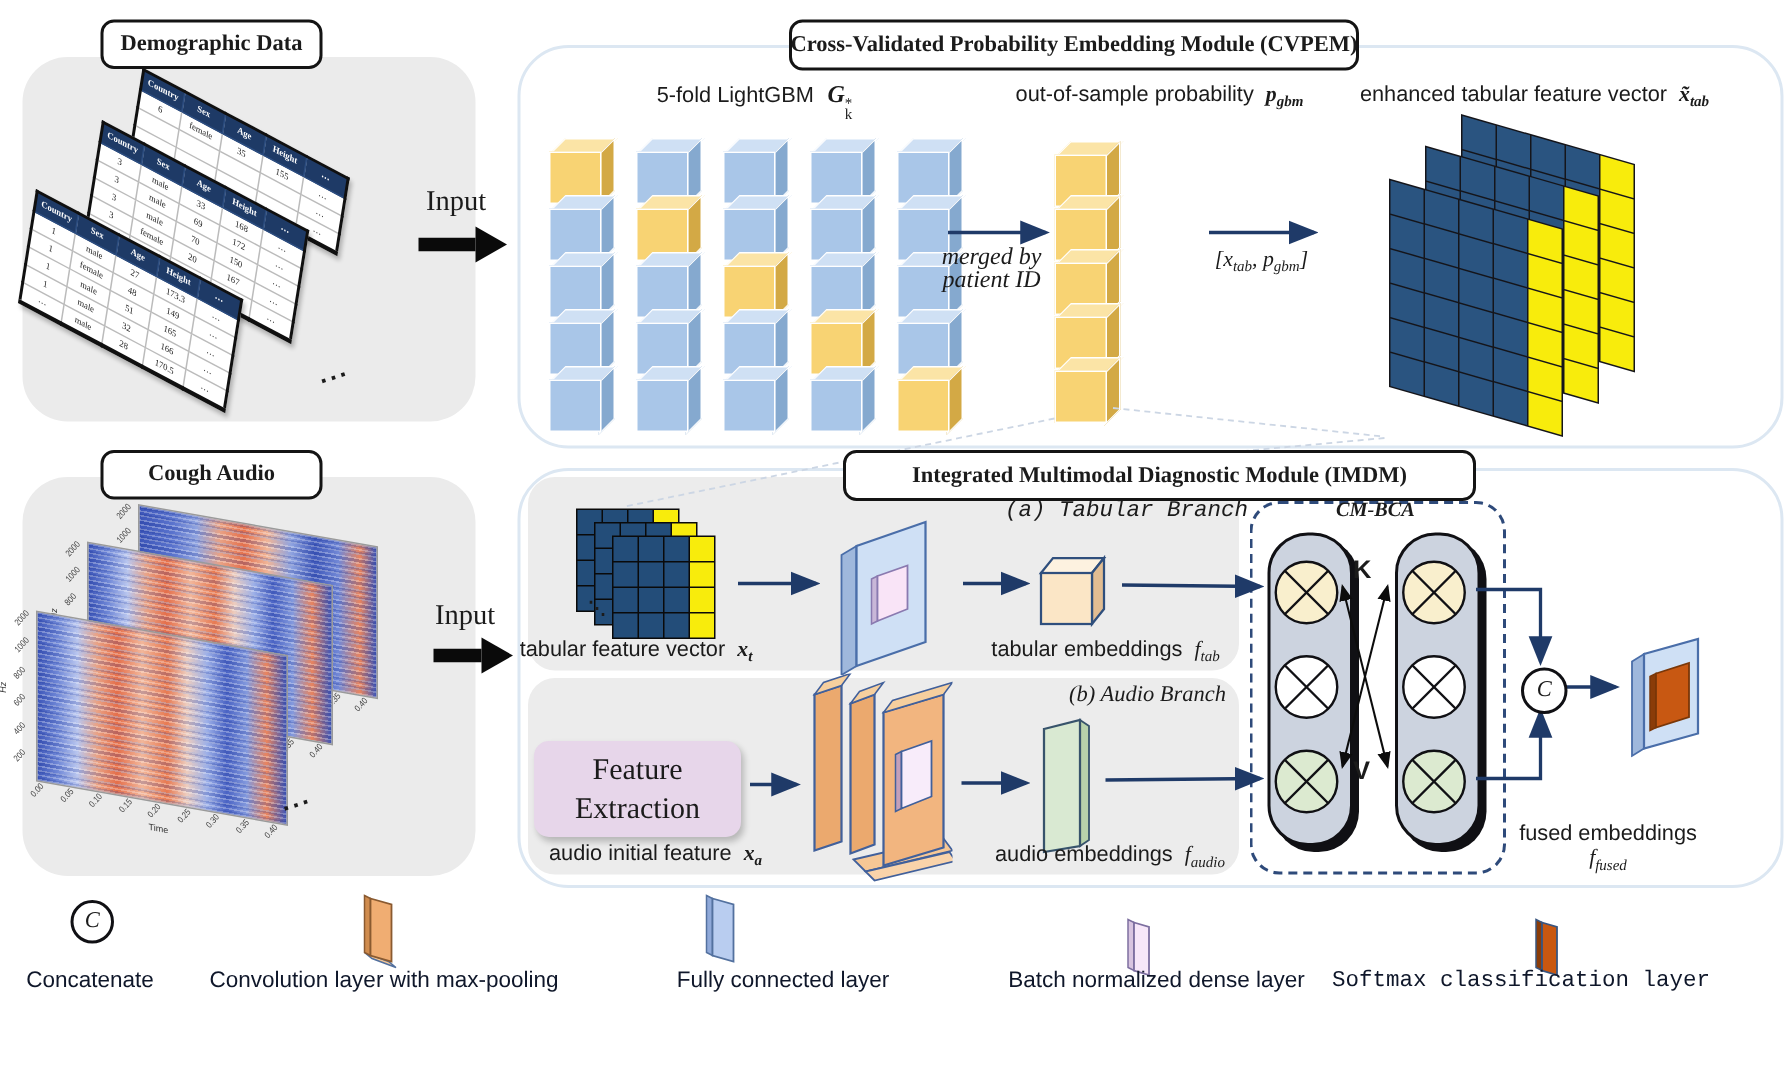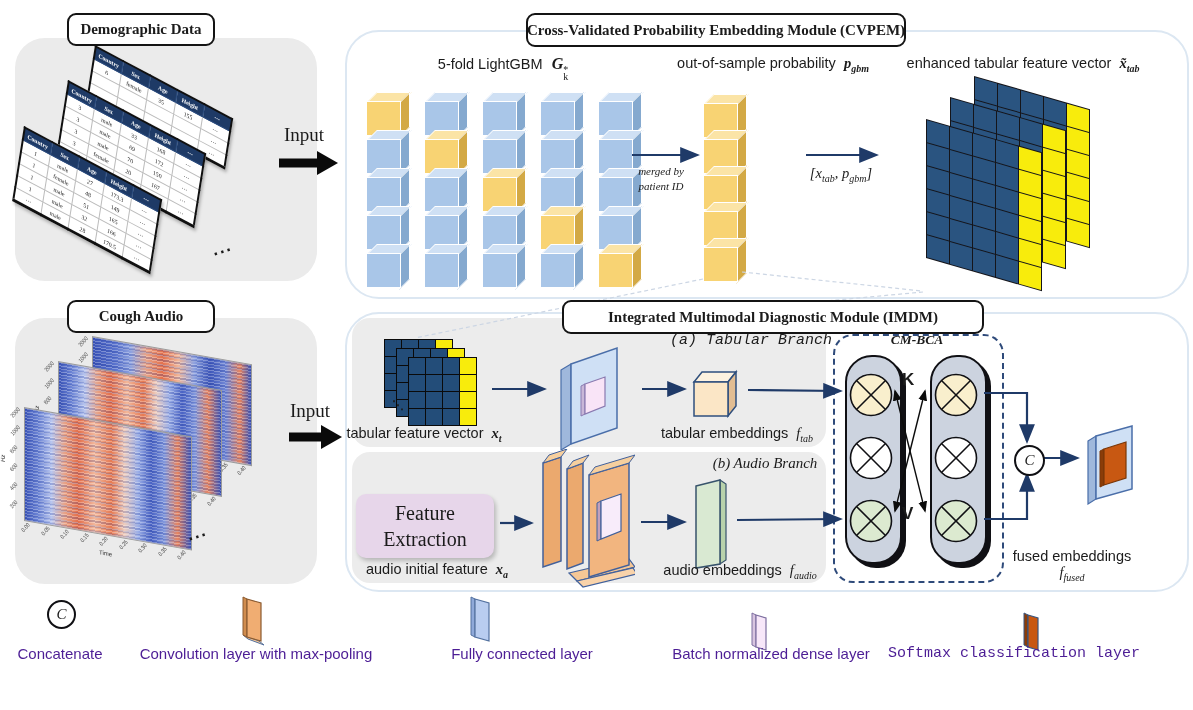--- a/index.html
+++ b/index.html
@@ -70,21 +70,21 @@
   .circleC{position:absolute;width:27px;height:27px;border:2px solid #101014;border-radius:50%;
            background:#fff;display:flex;align-items:center;justify-content:center;z-index:4;
            font-family:"Liberation Serif",serif;font-style:italic;font-size:15px;}
   .kv{position:absolute;font-weight:bold;font-size:17px;z-index:4;}
   .overlay{position:absolute;left:0;top:0;z-index:3;pointer-events:none;}
   .icon-svg{position:absolute;z-index:2;}
   .dots{position:absolute;font-weight:bold;letter-spacing:2px;z-index:3;font-size:17px;}
   .feature-box{position:absolute;background:#e7d6ea;border-radius:10px;z-index:2;
        box-shadow:2px 3px 4px rgba(0,0,0,.22);display:flex;flex-direction:column;align-items:center;
        justify-content:center;font-family:"Liberation Serif",serif;font-size:20px;line-height:26px;}
-  .legend-label{position:absolute;transform:translateX(-50%);font-size:15px;color:#4c1d95;z-index:4;white-space:nowrap;}
+  .legend-label{position:absolute;transform:translateX(-50%);font-size:15px;color:#0f172a;z-index:4;white-space:nowrap;}
 </style>
 </head>
 <body>
 
 <div id="stage">
 
   <div class="panel" style="left:15px;top:38px;width:302px;height:243px;"></div>
   <div class="panel" style="left:15px;top:318px;width:302px;height:266px;"></div>
   <div class="container" style="left:345px;top:30px;width:840px;height:265px;"></div>
   <div class="container" style="left:345px;top:312px;width:840px;height:276px;"></div>
@@ -303,21 +303,21 @@
       </span>
   </div>
   <div class="lbl" style="left:773px;top:55px;">
     <span>out-of-sample probability</span>
     <span class="mb" style="margin-left:4px;">p</span><sub class="mb">gbm</sub>
   </div>
   <div class="lbl" style="left:1023px;top:55px;">
     <span>enhanced tabular feature vector</span>
     <span class="mb" style="margin-left:4px;">x̃</span><sub class="mb">tab</sub>
   </div>
-  <div class="lbl serif ital" style="left:661px;top:164px;font-size:11px;line-height:15px;text-align:center;">
+  <div class="lbl serif ital" style="left:661px;top:164px;font-size:16px;line-height:15px;text-align:center;">
     <div>merged by</div>
     <div>patient ID</div>
   </div>
   <div class="lbl m" style="left:841px;top:165px;font-size:14.5px;">
     <span>[</span><span>x</span><sub>tab</sub><span>, </span><span>p</span><sub>gbm</sub><span>]</span>
   </div>
   <div class="dots" style="left:1040px;top:240px;">...</div>
 
   <div class="abs" id="fold-cols" style="left:366px;top:92px;z-index:2;">
       <div class="cube yel" style="left: 0px; top: 0px;">

